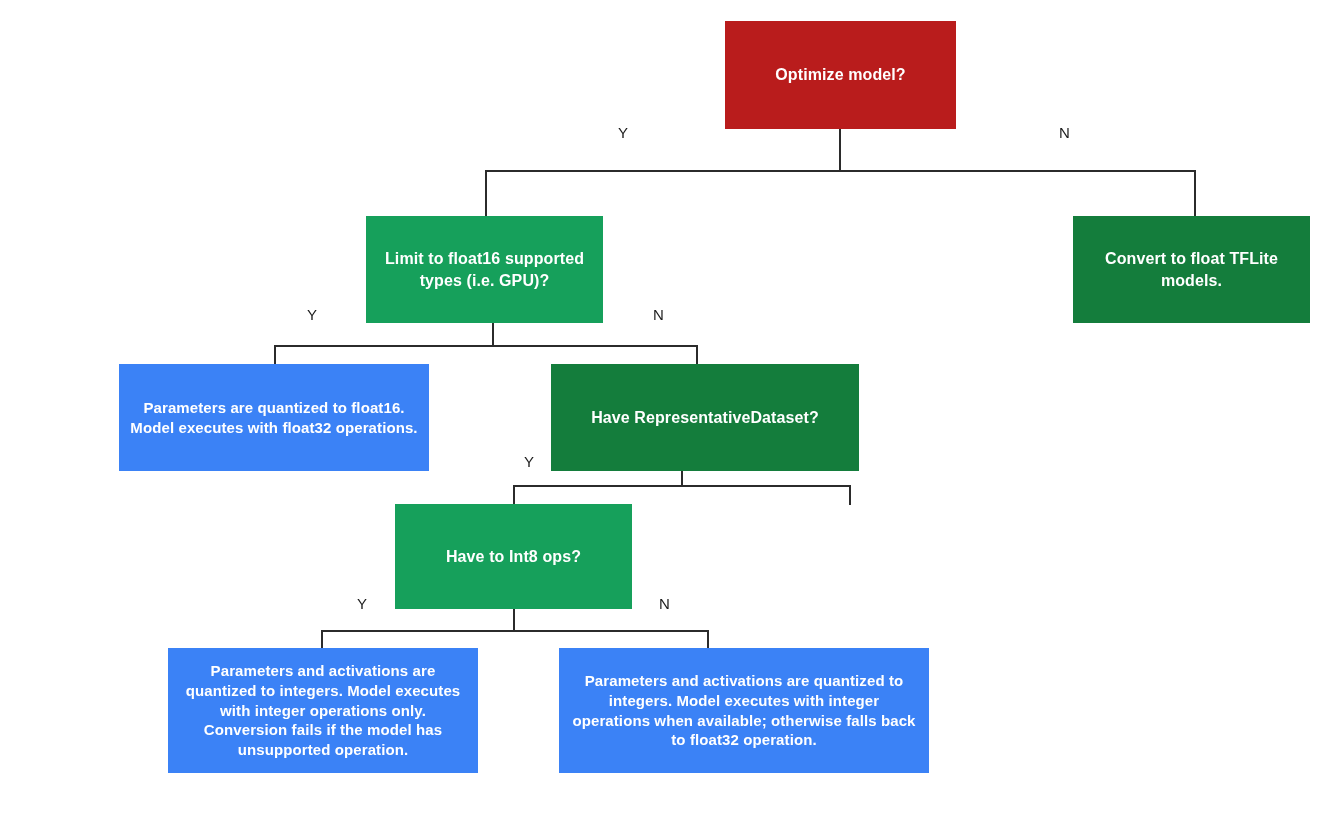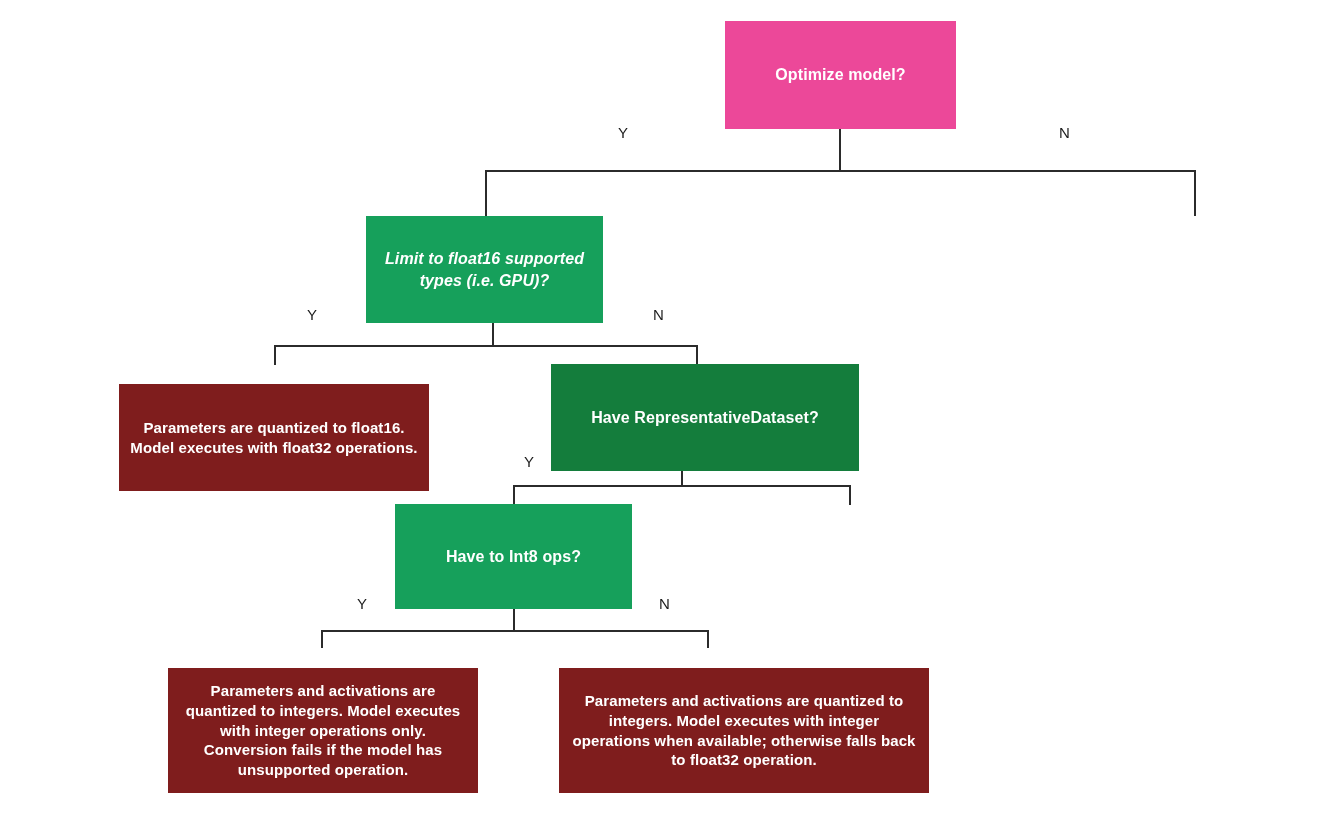--- a/index.html
+++ b/index.html
@@ -21,24 +21,24 @@
     display: flex;
     align-items: center;
     justify-content: center;
     text-align: center;
     color: #ffffff;
     font-weight: bold;
     line-height: 1.32;
     padding: 4px 10px;
     letter-spacing: 0.1px;
   }
-  .node-dark   { background: #ec4899; }
+  .node-dark   { background: #b91c1c; }
   .node-mid    { background: #147d3c; }
   .node-bright { background: #16a05b; }
-  .node-orange { background: #7f1d1d; margin-top: 20px; }
+  .node-orange { background: #3b82f6; }
 
   .edge {
     position: absolute;
     background: #2b2b2b;
   }
   .edge-v { width: 1.5px; }
   .edge-h { height: 1.5px; }
 
   .edge-label {
     position: absolute;
@@ -81,22 +81,23 @@
   <div class="edge-label" style="left:653px; top:307px;">N</div>
 
   <div class="edge-label" style="left:524px; top:454px;">Y</div>
   <div class="edge-label" style="left:826px; top:454px;">N</div>
 
   <div class="edge-label" style="left:357px; top:596px;">Y</div>
   <div class="edge-label" style="left:659px; top:596px;">N</div>
 
   <div class="node node-dark" style="left:725px; top:21px; width:231px; height:108px; font-size:16px;">Optimize model?</div>
 
-  <div class="node node-bright" style="left:366px; top:216px; width:237px; height:107px; font-size:16px;font-style:italic;">Limit to float16 supported types (i.e. GPU)?</div>
+  <div class="node node-bright" style="left:366px; top:216px; width:237px; height:107px; font-size:16px;">Limit to float16 supported types (i.e. GPU)?</div>
 
+  <div class="node node-mid" style="left:1073px; top:216px; width:237px; height:107px; font-size:16px;">Convert to float TFLite models.</div>
 
   <div class="node node-orange" style="left:119px; top:364px; width:310px; height:107px; font-size:15px;">Parameters are quantized to float16. Model executes with float32 operations.</div>
 
   <div class="node node-mid" style="left:551px; top:364px; width:308px; height:107px; font-size:16px;">Have RepresentativeDataset?</div>
 
   <div class="node node-bright" style="left:395px; top:504px; width:237px; height:105px; font-size:16px;">Have to Int8 ops?</div>
 
 
   <div class="node node-orange" style="left:168px; top:648px; width:310px; height:125px; font-size:15px;">Parameters and activations are quantized to integers. Model executes with integer operations only. Conversion fails if the model has unsupported operation.</div>
 

